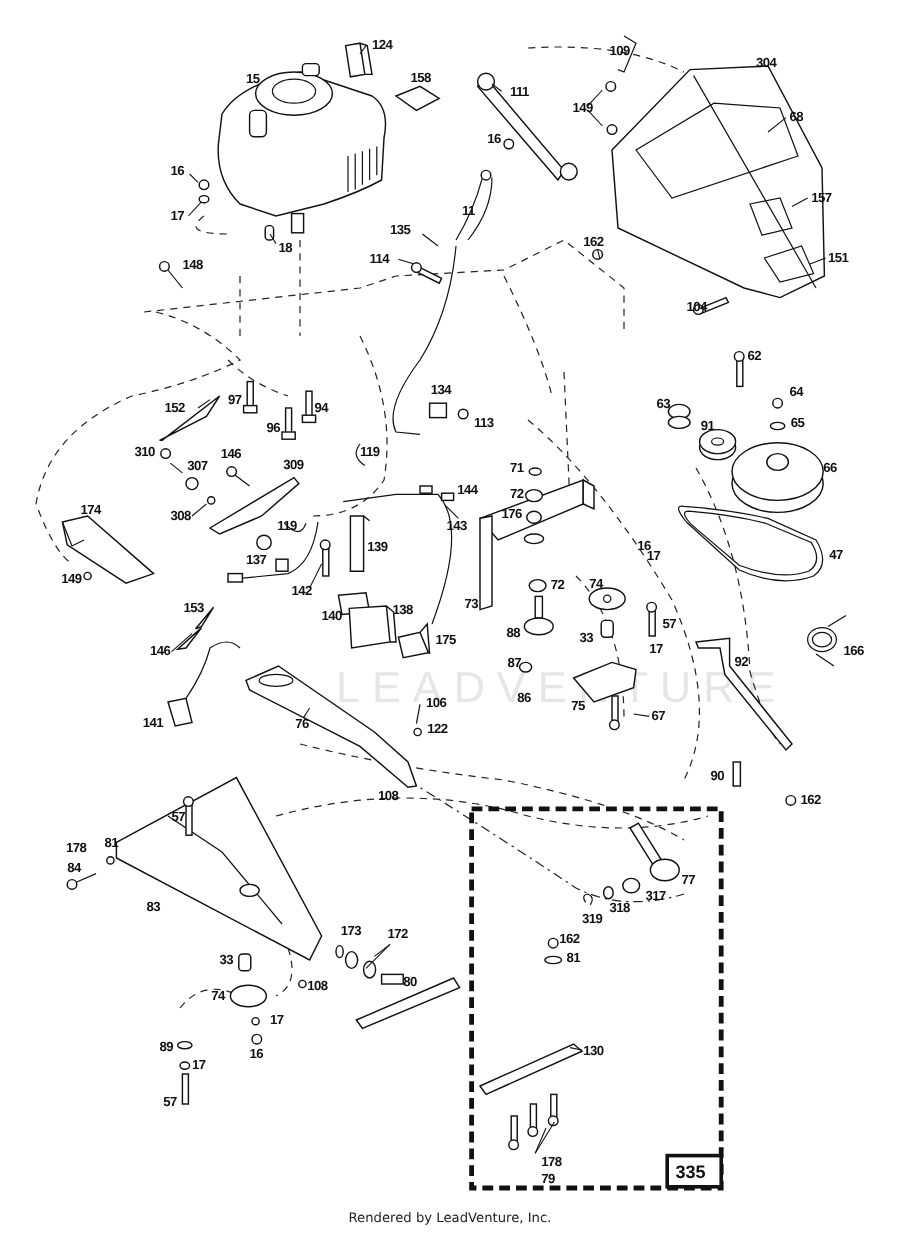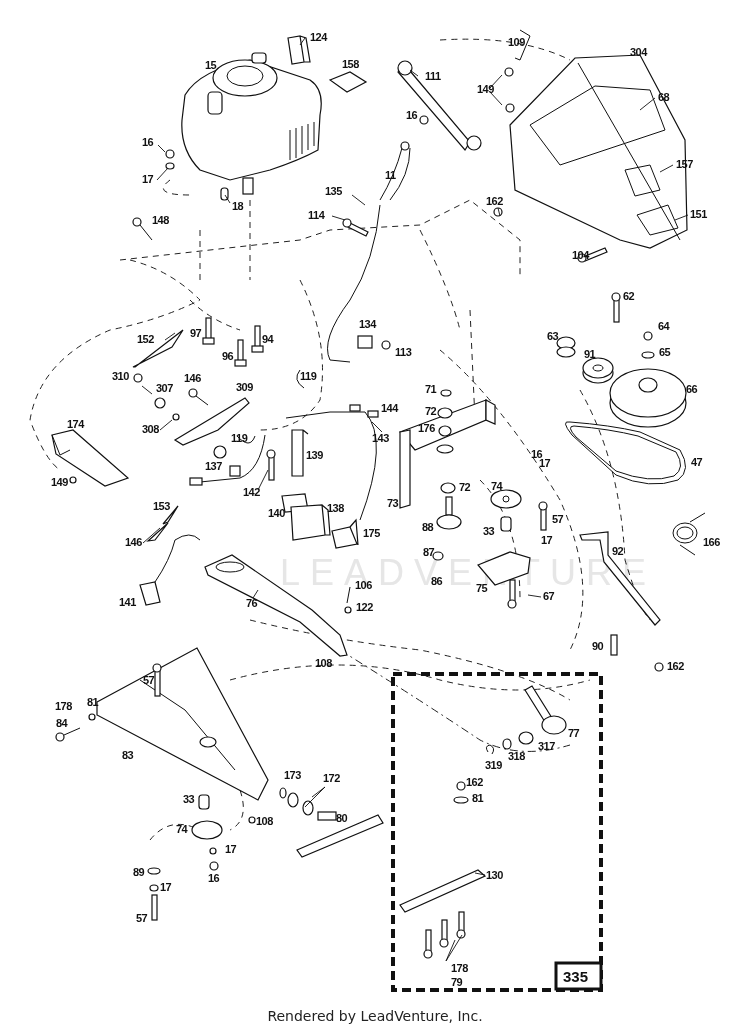--- a/index.html
+++ b/index.html
@@ -11,21 +11,21 @@
   #diagram .part { fill: #fff; stroke: #111; stroke-width: 1.2; }
   #diagram .thin { fill: none; stroke: #111; stroke-width: 1; }
   #diagram .dash { fill: none; stroke: #222; stroke-width: 1; stroke-dasharray: 6 5; }
   #diagram .dashdot { fill: none; stroke: #222; stroke-width: 1; stroke-dasharray: 8 4 2 4; }
   #diagram .leader { stroke: #111; stroke-width: 0.9; }
   #diagram .kitbox { fill: none; stroke: #111; stroke-width: 4; stroke-dasharray: 9 5; }
   #diagram .kitnum-box { fill: #fff; stroke: #111; stroke-width: 3; }
   #diagram .kitnum { font-family: "Liberation Sans", sans-serif; font-weight: bold; font-size: 15px; fill: #111; }
   #diagram .wm { font-family: "Liberation Sans", sans-serif; font-size: 36px; fill: #e6e6e6; letter-spacing: 10px; }
   .footer { position: absolute; left: 0; width: 750px; top: 1008px; text-align: center;
-            font-family: "DejaVu Sans", sans-serif; font-size: 14px; color: #222; }
+            font-family: "DejaVu Sans", sans-serif; font-size: 11px; color: #222; }
 </style>
 </head>
 <body>
 
 <svg id="diagram" viewBox="0 0 750 1000" xmlns="http://www.w3.org/2000/svg">
   <text class="wm" x="280" y="585">LEADVENTURE</text>
 
   <g id="assembly-lines">
     <path class="dash" d="M170 180 Q150 195 190 195"></path>
     <path class="dash" d="M200 230 L200 280 M250 200 L250 280"></path>

